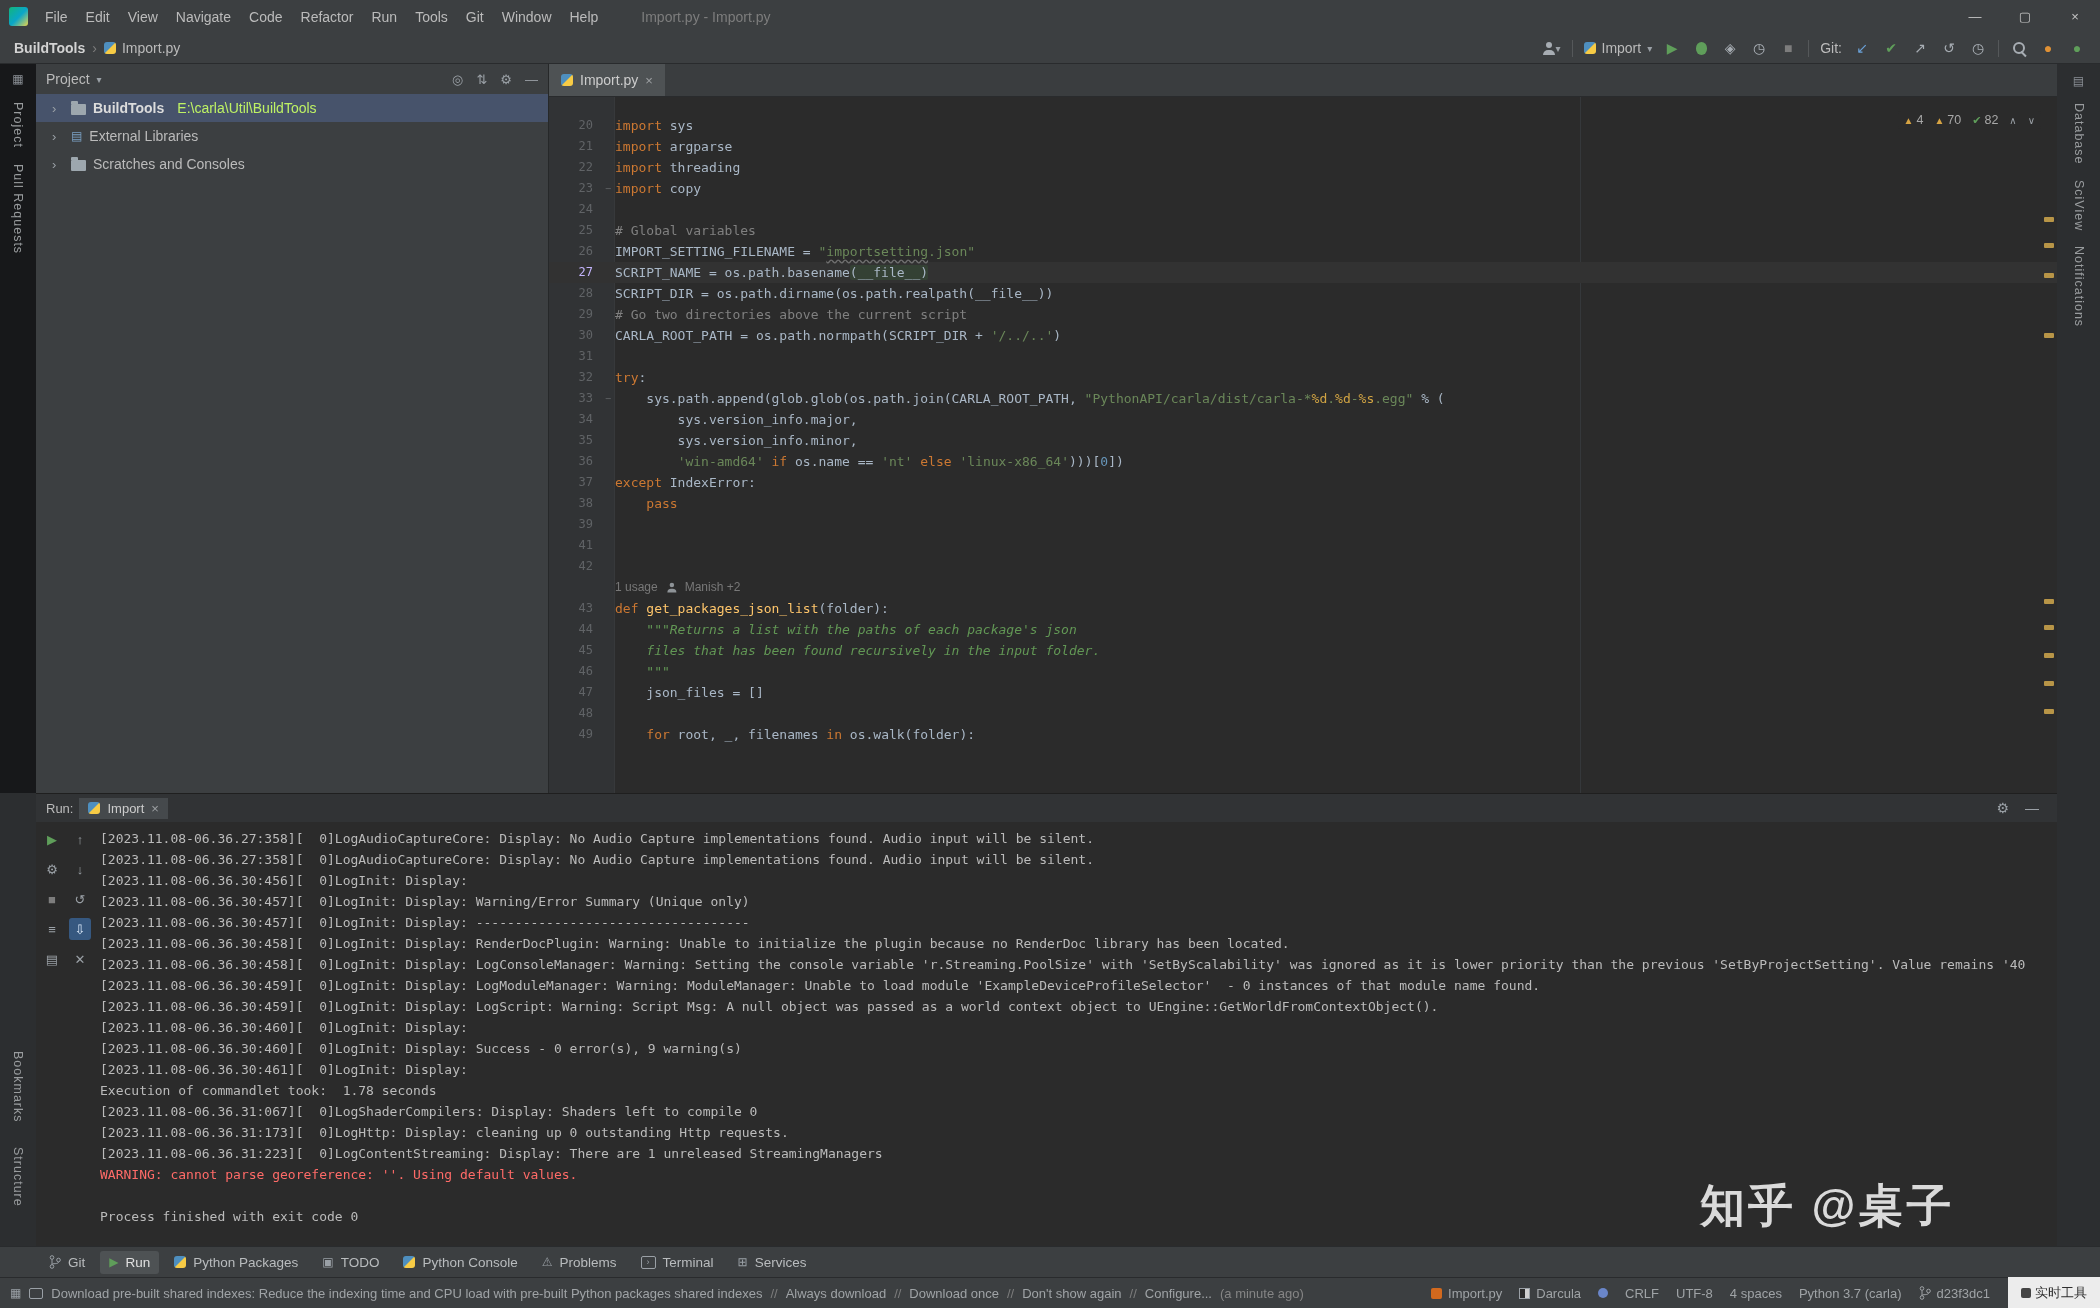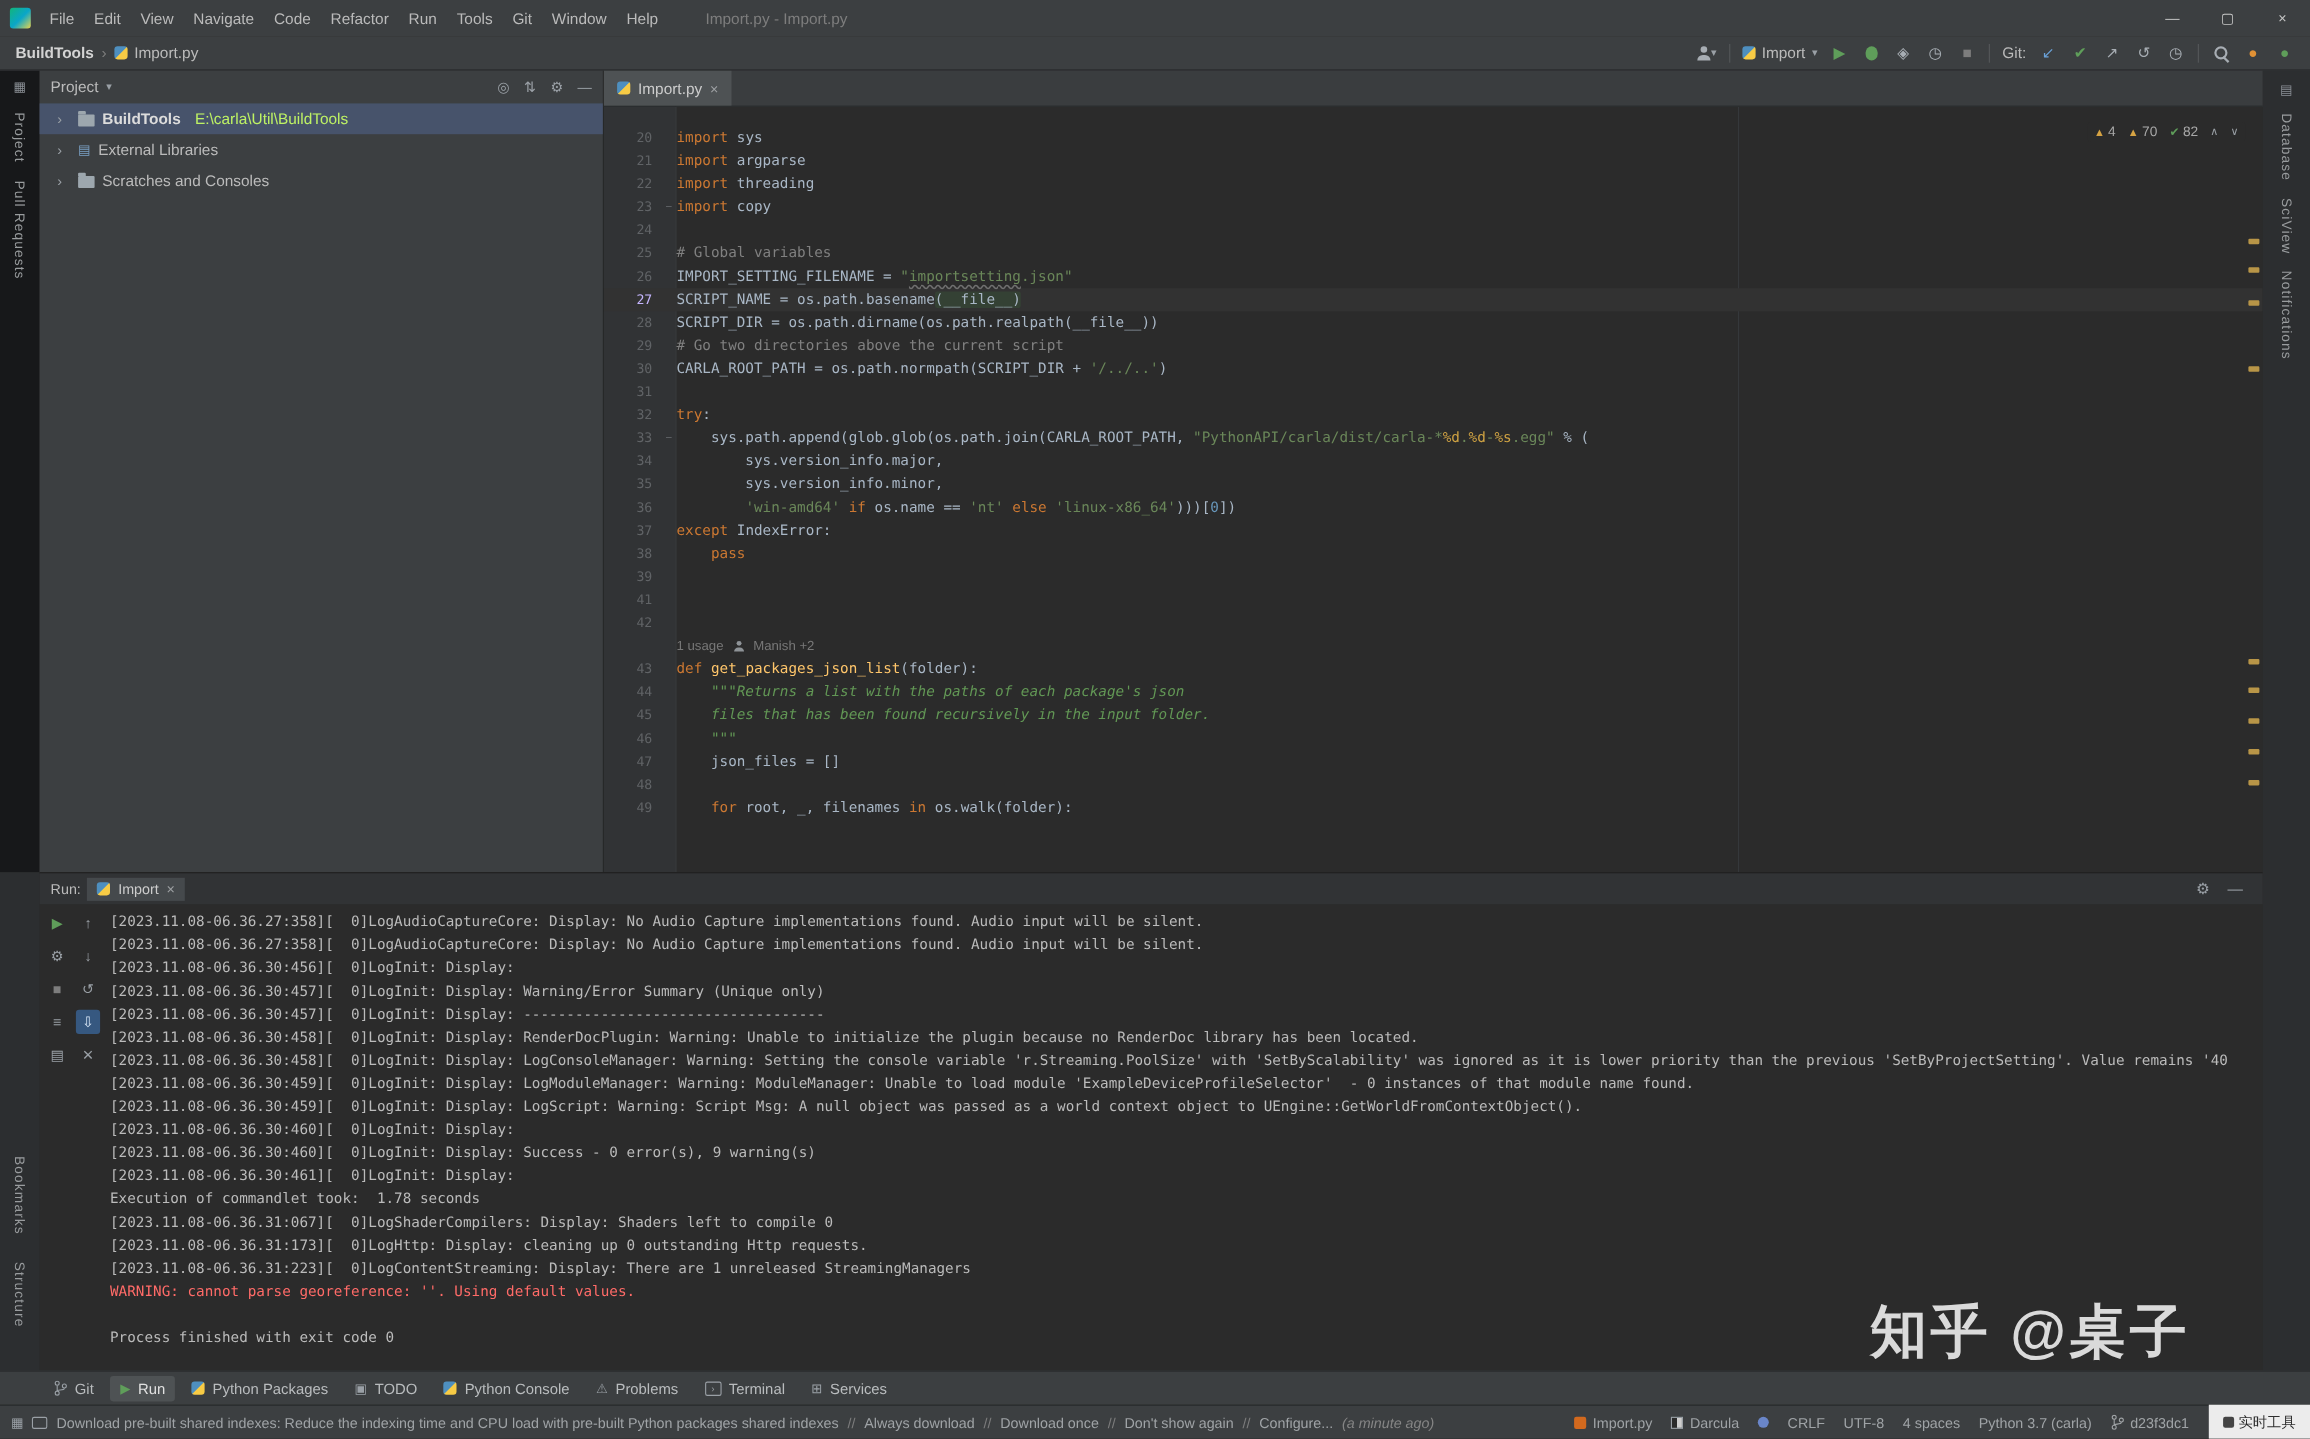--- a/index.html
+++ b/index.html
@@ -85,42 +85,42 @@
 
   
   #tw-bar { position:absolute; left:0; top:1246px; width:2100px; height:31px; background:#3c3f41; border-top:1px solid #292b2d; display:flex; align-items:center; padding-left:40px; gap:6px; font-size:13.5px; color:#b9bcbe; }
   .tw { display:flex; align-items:center; gap:7px; padding:4px 9px; border-radius:3px; }
   .tw.active { background:#4e5254; color:#e0e0e0; }
   .tw-ico { font-size:12px; color:#9aa0a6; }
   #statusbar { position:absolute; left:0; top:1277px; width:2100px; height:31px; background:#3c3f41; border-top:1px solid #292b2d; display:flex; align-items:center; padding:0 10px; font-size:13px; color:#9fa3a6; gap:8px; }
   #status-right { margin-left:auto; display:flex; align-items:center; gap:17px; padding-right:100px; }
   .st-item { display:flex; align-items:center; gap:6px; }
   .sep-sl { color:#7d7d7d; }
-  .age { color:#858585;font-style:italic; }
+  .age { color:#858585; }
 
   
   .icon-python { width:14px; height:14px; border-radius:3px; flex:none; background:linear-gradient(135deg,#4e8fbf 0 48%,#f7cb45 52% 100%); }
   .icon-python.small { width:12px; height:12px; }
   .icon-folder { position:relative; width:15px; height:11px; background:#9da7ae; border-radius:1px; flex:none; margin-top:3px; }
   .icon-folder::before { content:""; position:absolute; left:0; top:-3px; width:7px; height:3px; background:#9da7ae; border-radius:1px 1px 0 0; }
   .icon-user { position:relative; width:13px; height:13px; flex:none; }
   .icon-user::before { content:""; position:absolute; left:50%; top:0; transform:translateX(-50%); width:6px; height:6px; border-radius:50%; background:#a7adb3; }
   .icon-user::after { content:""; position:absolute; left:50%; bottom:0; transform:translateX(-50%); width:12px; height:5px; border-radius:6px 6px 0 0; background:#a7adb3; }
   .icon-search { position:relative; width:15px; height:15px; flex:none; }
   .icon-search::before { content:""; position:absolute; left:1px; top:1px; width:8px; height:8px; border:2px solid #a7adb3; border-radius:50%; }
   .icon-search::after { content:""; position:absolute; right:0; bottom:1px; width:7px; height:2px; background:#a7adb3; transform:rotate(45deg); }
   .icon-bug { width:11px; height:13px; border-radius:50% / 46%; background:#5f9e5a; flex:none; }
   .icon-term { width:15px; height:13px; border:1px solid #9aa0a6; border-radius:2px; font-size:9px; color:#9aa0a6; display:grid; place-items:center; line-height:1; }
   .sq-orange { width:11px; height:11px; border-radius:2px; background:#d2691e; flex:none; }
   .theme-sq { width:11px; height:11px; border:1px solid #9aa0a6; background:linear-gradient(90deg,#2b2b2b 50%,#cfcfcf 50%); flex:none; }
   .blue-dot { width:10px; height:10px; border-radius:50%; background:#6a86c9; flex:none; }
   .icon-bubble { width:14px; height:11px; border:1px solid #9aa0a6; border-radius:2px; flex:none; }
 
   
-  #watermark { position:absolute; left:1700px; top:1176px; font-size:52px; font-weight:bold; color:#dadada; letter-spacing:3px; z-index:5; font-family:"Liberation Sans", sans-serif; }
+  #watermark { position:absolute; left:1700px; top:1176px; font-size:45px; font-weight:bold; color:#dadada; letter-spacing:3px; z-index:5; font-family:"Liberation Sans", sans-serif; }
   #corner-overlay { position:absolute; right:0; top:1277px; width:92px; height:31px; background:#ececec; color:#2e2e2e; display:flex; align-items:center; justify-content:center; font-size:13px; z-index:6; gap:4px; }
 </style>
 </head>
 <body>
 
 <div id="titlebar">
   <span class="logo"></span>
   <div id="menubar">
       <span class="menu-item">File</span>
       <span class="menu-item">Edit</span>

